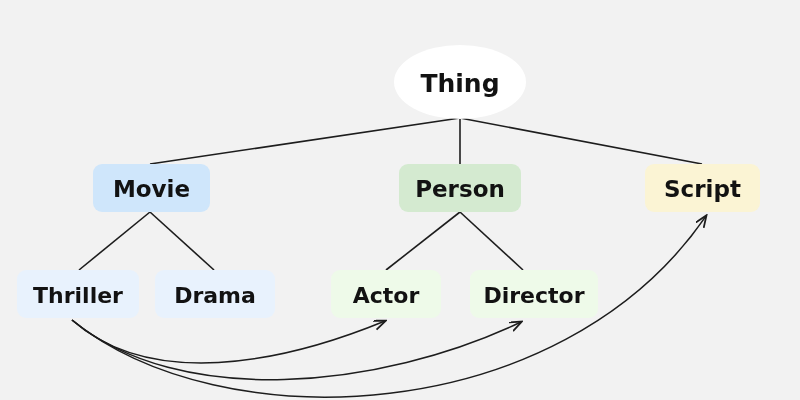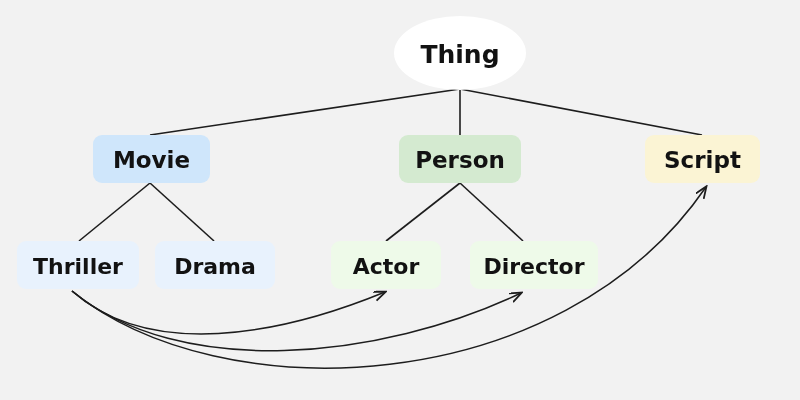--- a/index.html
+++ b/index.html
@@ -11,20 +11,21 @@
     height: 400px;
     background: #f2f2f2;
     font-family: "DejaVu Sans", sans-serif;
     overflow: hidden;
   }
   #diagram-root {
     position: relative;
     width: 800px;
     height: 364px;
     background: #f2f2f2;
+    margin-top: 29px;
   }
   #graph-svg {
     position: absolute;
     top: 0;
     left: 0;
     width: 800px;
     height: 400px;
   }
   .node-label {
     font-family: "DejaVu Sans", sans-serif;

